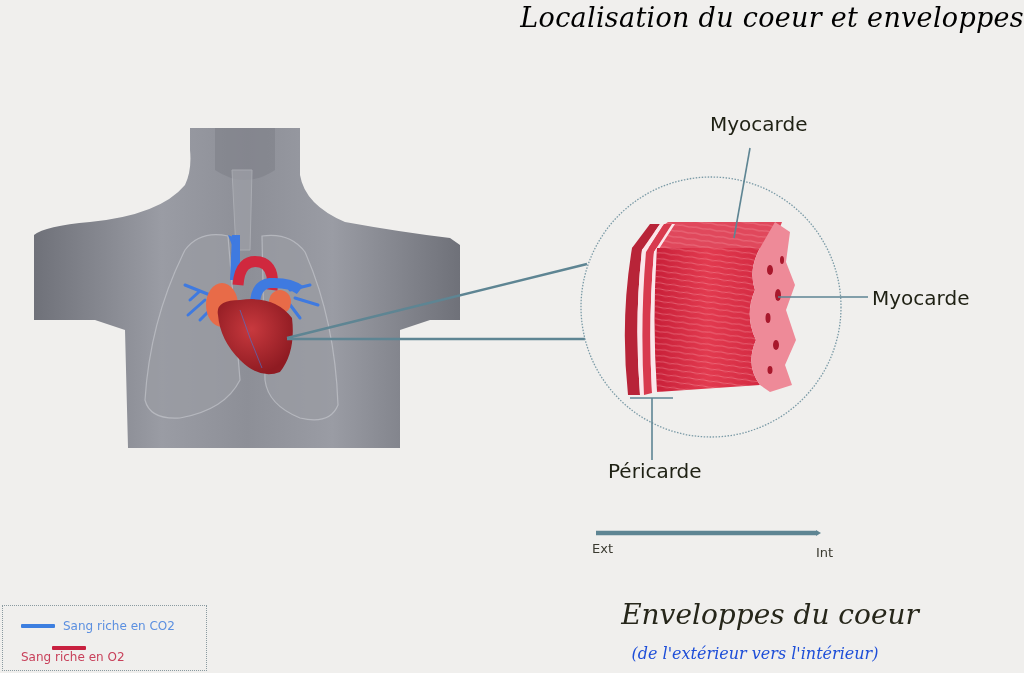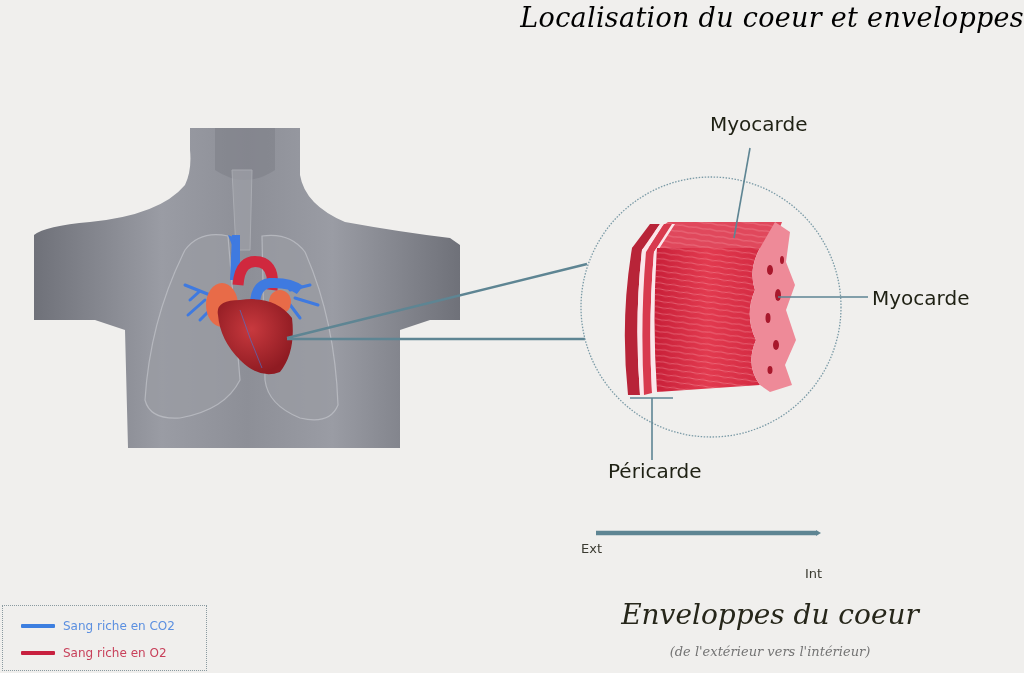--- a/index.html
+++ b/index.html
@@ -11,28 +11,28 @@
   .title {
     position: absolute; top: 2px; left: 0; width: 1024px; text-align: right;
     font-family: "DejaVu Serif", serif; font-style: italic;
     font-size: 27px; color: #000000; letter-spacing: 0.3px;
   }
   svg.scene { position: absolute; left: 0; top: 0; }
   .label {
     position: absolute; font-family: "DejaVu Sans", sans-serif;
     font-size: 20px; color: #1f2114;
   }
-  .axis-label { position: absolute; font-family: "DejaVu Sans", sans-serif; font-size: 13px; color: #3a3a30; }
+  .axis-label { position: absolute; font-family: "DejaVu Sans", sans-serif; font-size: 13px; color: #3a3a30; margin-left: 11px; }
   .subtitle {
     position: absolute; left: 590px; top: 598px; width: 360px; text-align: center;
     font-family: "DejaVu Serif", serif; font-style: italic; font-size: 28px; color: #26261a;
   }
   .subnote {
-    position: absolute; left: 590px; top: 644px; width: 360px; text-align: center;
-    font-family: "DejaVu Serif", serif; font-style: italic; font-size: 13px; color: #737373;
+    position: absolute; left: 575px; top: 644px; width: 360px; text-align: center;
+    font-family: "DejaVu Serif", serif; font-style: italic; font-size: 16px; color: #1d4ed8;
   }
   .legend {
     position: absolute; left: 2px; top: 605px; width: 205px; height: 66px;
     border: 1px dotted #8a9aa0; box-sizing: border-box; text-align: right;
   }
   .legend-row { position: absolute; left: 18px; display: flex; align-items: center; }
   .legend-swatch { width: 34px; height: 4px; border-radius: 1px; margin-right: 8px; }
   .legend-text { font-size: 12px; font-family: "DejaVu Sans", sans-serif; }
 </style>
 </head>
@@ -137,27 +137,27 @@
     <line x1="596" y1="533" x2="816" y2="533" stroke="#5e8593" stroke-width="4.5"></line>
     <polygon points="816,530 821,533 816,536" fill="#5e8593"></polygon>
   </g>
 </svg>
 
 <div class="label" style="left:710px; top:112px;">Myocarde</div>
 <div class="label" style="left:872px; top:286px;">Myocarde</div>
 <div class="label" style="left:608px; top:459px;">Péricarde</div>
 
 <div class="axis-label" style="left:581px; top:541px;">Ext</div>
-<div class="axis-label" style="left:805px; top:566px;">Int</div>
+<div class="axis-label" style="left:805px; top:545px;">Int</div>
 
 <div class="subtitle">Enveloppes du coeur</div>
 <div class="subnote">(de l'extérieur vers l'intérieur)</div>
 
 <div class="legend">
   <div class="legend-row" style="top:13px;">
     <span class="legend-swatch" style="background:#3d7fe0;"></span>
     <span class="legend-text" style="color:#5b8fe0;">Sang riche en CO2</span>
   </div>
-  <div class="legend-row" style="top:40px;">
+  <div class="legend-row" style="top:40px;flex-direction:column;">
     <span class="legend-swatch" style="background:#c8203f;"></span>
     <span class="legend-text" style="color:#c8405a;">Sang riche en O2</span>
   </div>
 </div>
 
 </body></html>

